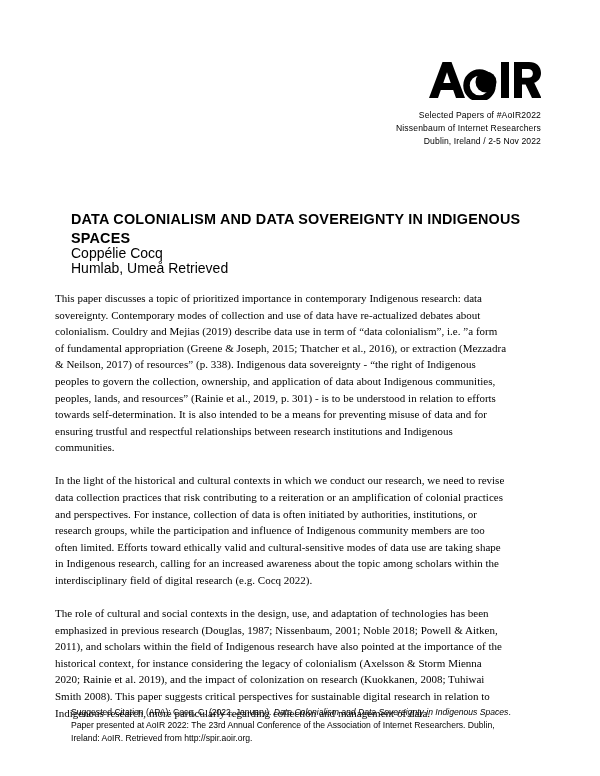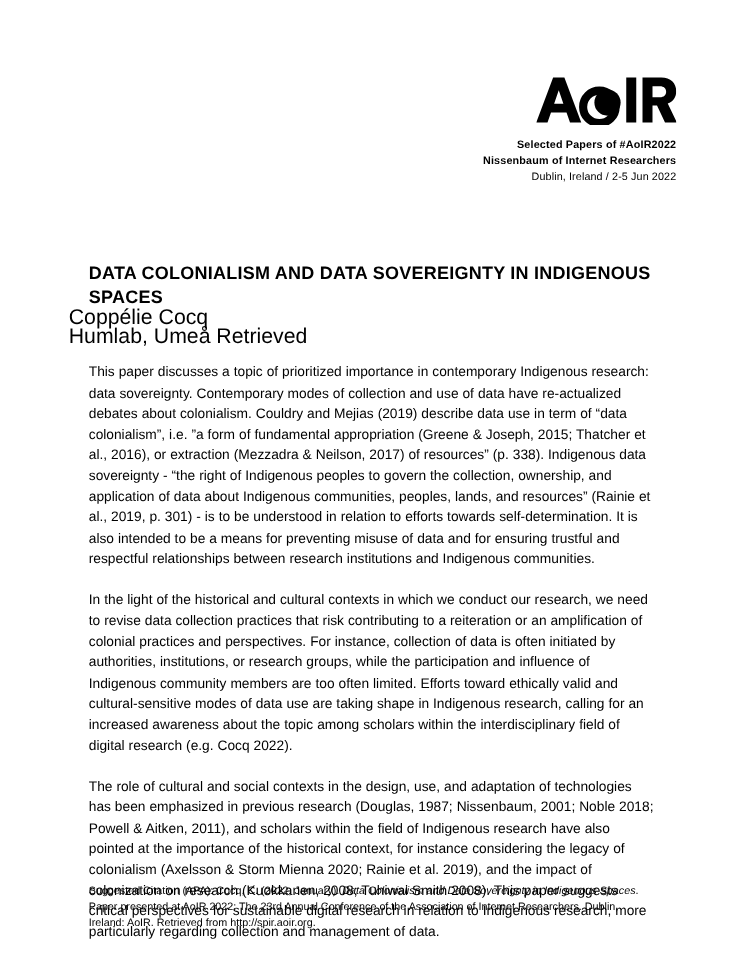--- a/index.html
+++ b/index.html
@@ -34,21 +34,21 @@
     display: block;
     line-height: 0;
     margin: 0 0 9px 0;
     text-align: right;
   }
   .logo-svg {
     display: inline-block;
   }
   .masthead-line {
     font-size: 8.6px;
-    font-weight: bold;
+    font-weight: normal;
     line-height: 13.2px;
     letter-spacing: 0.15px;
     white-space: nowrap;
   }
   .masthead-line.light {
     font-weight: normal;
     letter-spacing: 0.1px;
   }
 
   
@@ -58,35 +58,36 @@
     left: 71px;
     width: 452px;
     font-size: 14.4px;
     font-weight: bold;
     line-height: 19.5px;
     letter-spacing: 0.2px;
   }
   .author-block {
     position: absolute;
     top: 246px;
-    left: 55px;
+    left: 71px;
     width: 452px;
-    font-size: 17px;
+    font-size: 14px;
     line-height: 15px;
   }
   .author-line {
     display: block;
   }
 
   
   .body-copy {
     position: absolute;
     top: 290px;
-    left: 71px;
+    left: 55px;
     width: 452px;
+    font-family: Liberation Serif, serif;
   }
   .para {
     font-size: 11px;
     line-height: 16.6px;
     margin: 0 0 16.5px 0;
     text-align: left;
     word-spacing: 0.1px;
   }
   .para:last-child {
     margin-bottom: 1px;
@@ -126,21 +127,21 @@
 
         <path d="M85 2 L100 2 C107.5 2 112 6.5 112 13 C112 17.8 109.4 21.3 105.2 22.8
                  L112.5 38 L103 38 L96.6 24.4 L93 24.4 L93 38 L85 38 Z
                  M93 9 L93 17.8 L99 17.8 C102 17.8 103.9 16.1 103.9 13.4
                  C103.9 10.7 102 9 99 9 Z" fill="#000"></path>
       </svg>
     </div>
 
     <div class="masthead-line">Selected Papers of #AoIR2022</div>
     <div class="masthead-line">Nissenbaum of Internet Researchers</div>
-    <div class="masthead-line light">Dublin, Ireland / 2-5 Jun 2022</div>
+    <div class="masthead-line light">Dublin, Ireland / 2-5 Nov 2022</div>
   </div>
 
   <h1 class="title">DATA COLONIALISM AND DATA SOVEREIGNTY IN INDIGENOUS SPACES</h1>
 
   <div class="author-block">
     <span class="author-line">Coppélie Cocq</span>
     <span class="author-line">Humlab, Umeå Retrieved</span>
   </div>
 
   <div class="body-copy">

